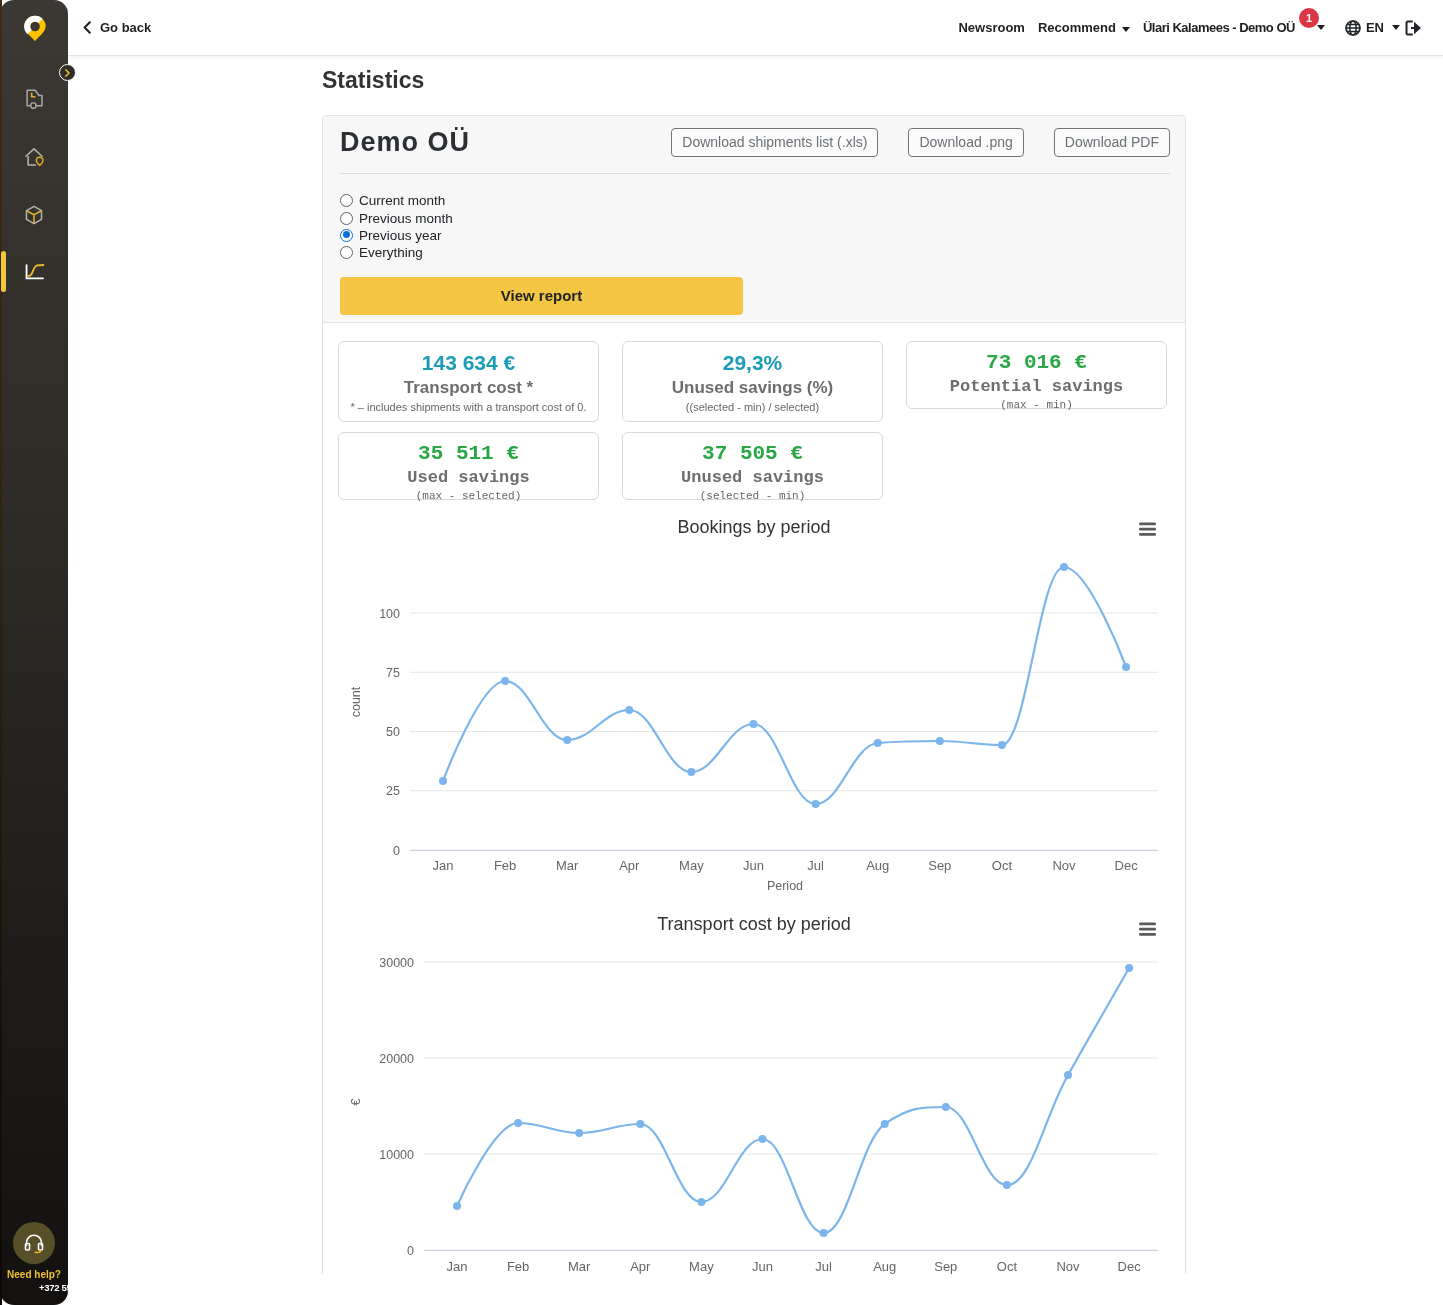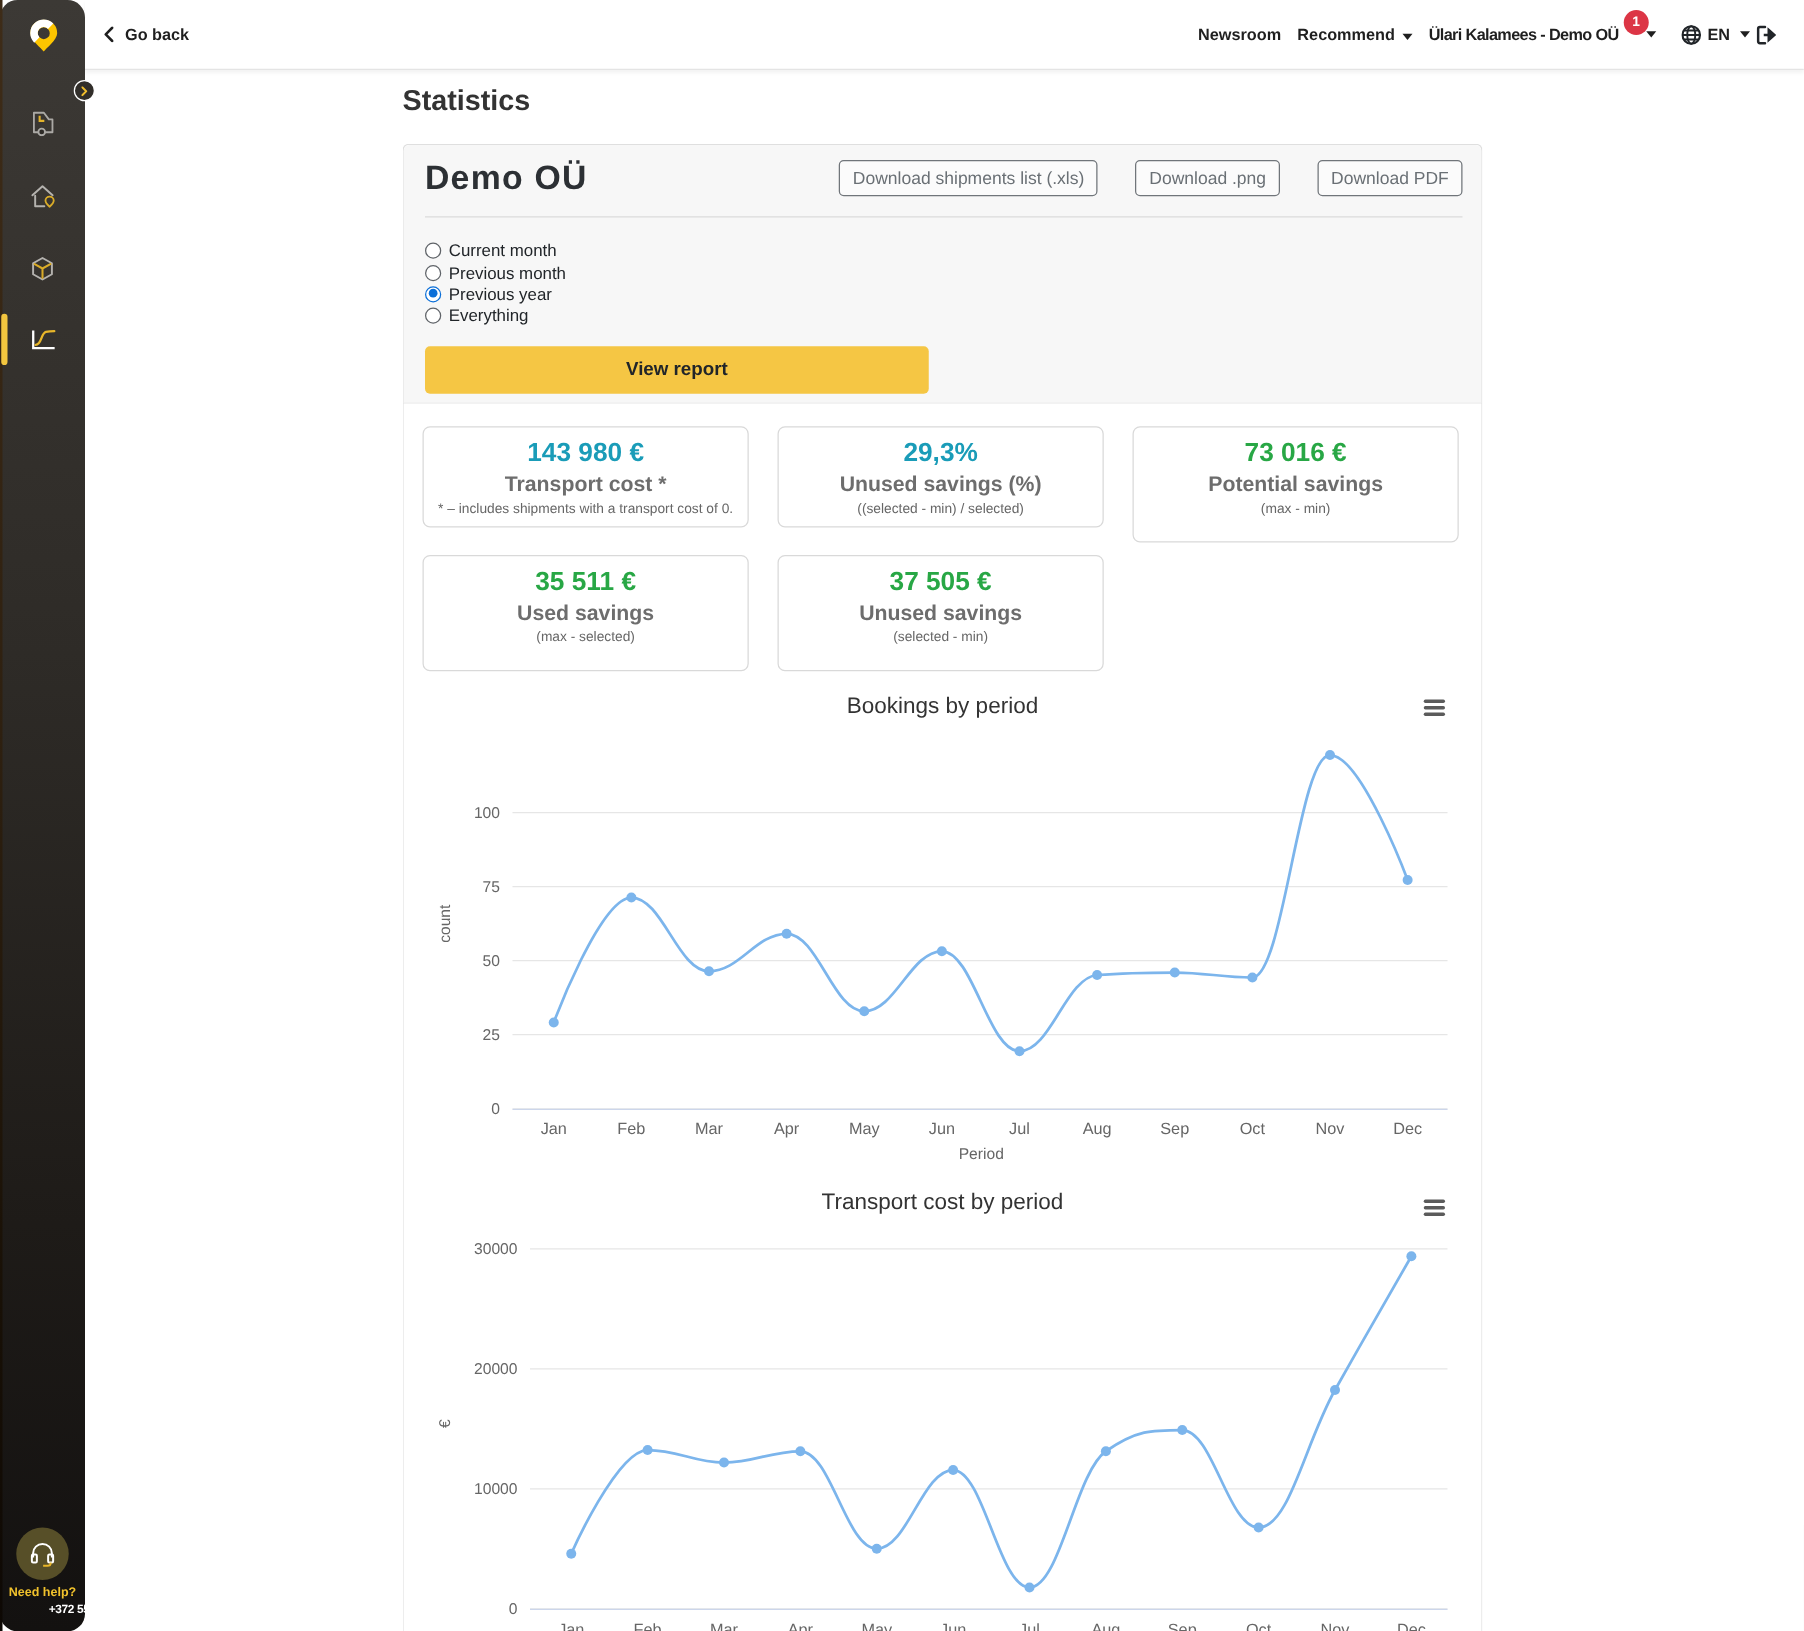--- a/index.html
+++ b/index.html
@@ -54,21 +54,21 @@
 .rad.sel::after { content:""; position:absolute; left:1.5px; top:1.5px; width:7px; height:7px;
   border-radius:50%; background:#0b6fd8; }
 #view-report { display:block; width:403px; height:38px; background:#f5c644; border:none;
   border-radius:4px; font-size:15px; font-weight:bold; color:#212529; margin-top:15px;
   font-family:"Liberation Sans",sans-serif; }
 #card-body { background:#fff; padding:18px 15px 0 15px; }
 
 #stats { display:grid; grid-template-columns:261px 261px 261px; column-gap:23px; row-gap:10px; }
 .stat { border:1px solid #d9d9d9; border-radius:6px; text-align:center; padding:9px 4px 8px 4px;
   height:81px; }
-.stat.r2 { height:93px; }
+.stat.r2 { height:68px;font-family:Liberation Mono, monospace; }
 .stat .v { font-size:21px; font-weight:bold; }
 .stat .v.teal { color:#1a9cb8; }
 .stat .v.green { color:#28a745; }
 .stat .l { font-size:17px; font-weight:bold; color:#6d6d6d; margin-top:3px; }
 .stat .s { font-size:11px; color:#666; margin-top:3px; }
 .chartbox { position:relative; }
 svg text { font-family:"Liberation Sans",sans-serif; }
 .chartbox svg { display:block; }
 </style>
 </head>
@@ -163,21 +163,21 @@
         <hr>
         <div class="radio-row"><span class="rad"></span>Current month</div>
         <div class="radio-row"><span class="rad"></span>Previous month</div>
         <div class="radio-row"><span class="rad sel"></span>Previous year</div>
         <div class="radio-row"><span class="rad"></span>Everything</div>
         <button id="view-report">View report</button>
       </div>
       <div id="card-body">
         <div id="stats">
           <div class="stat">
-              <div class="v teal">143 980 €</div>
+              <div class="v teal">143 634 €</div>
               <div class="l">Transport cost *</div>
               <div class="s">* – includes shipments with a transport cost of 0.</div>
             </div>
           <div class="stat">
               <div class="v teal">29,3%</div>
               <div class="l">Unused savings (%)</div>
               <div class="s">((selected - min) / selected)</div>
             </div>
           <div class="stat r2">
               <div class="v green">73 016 €</div>

